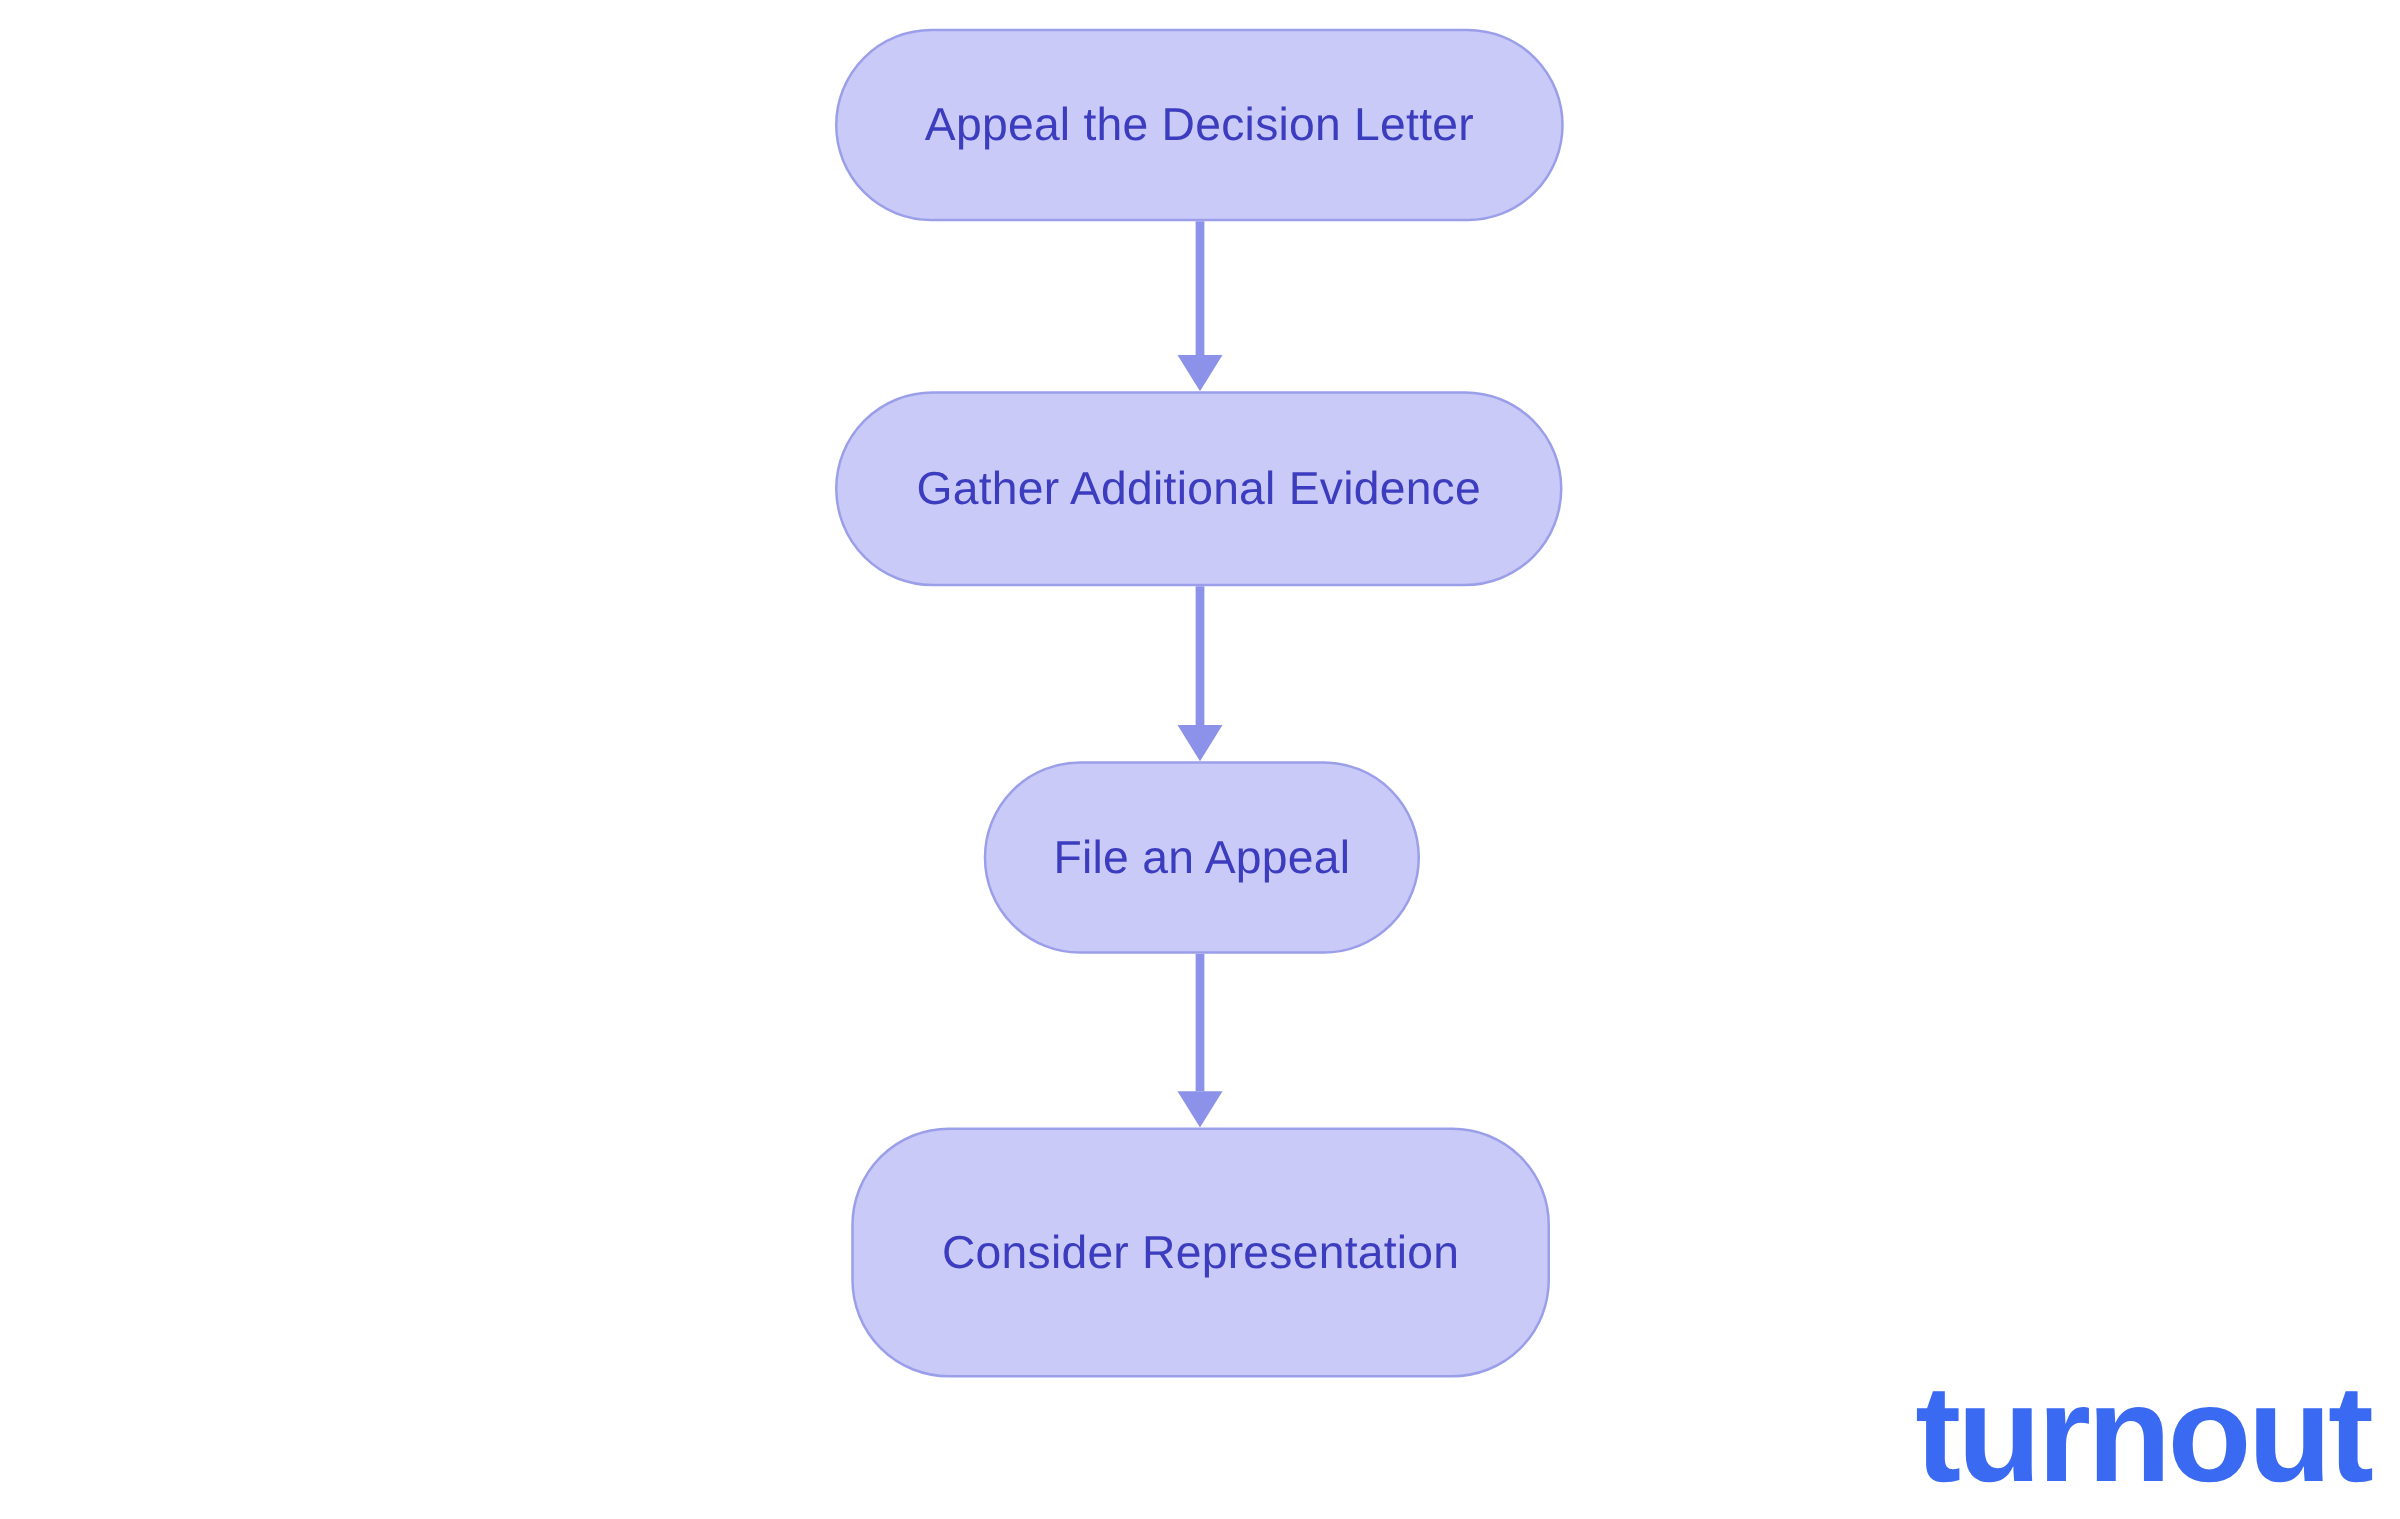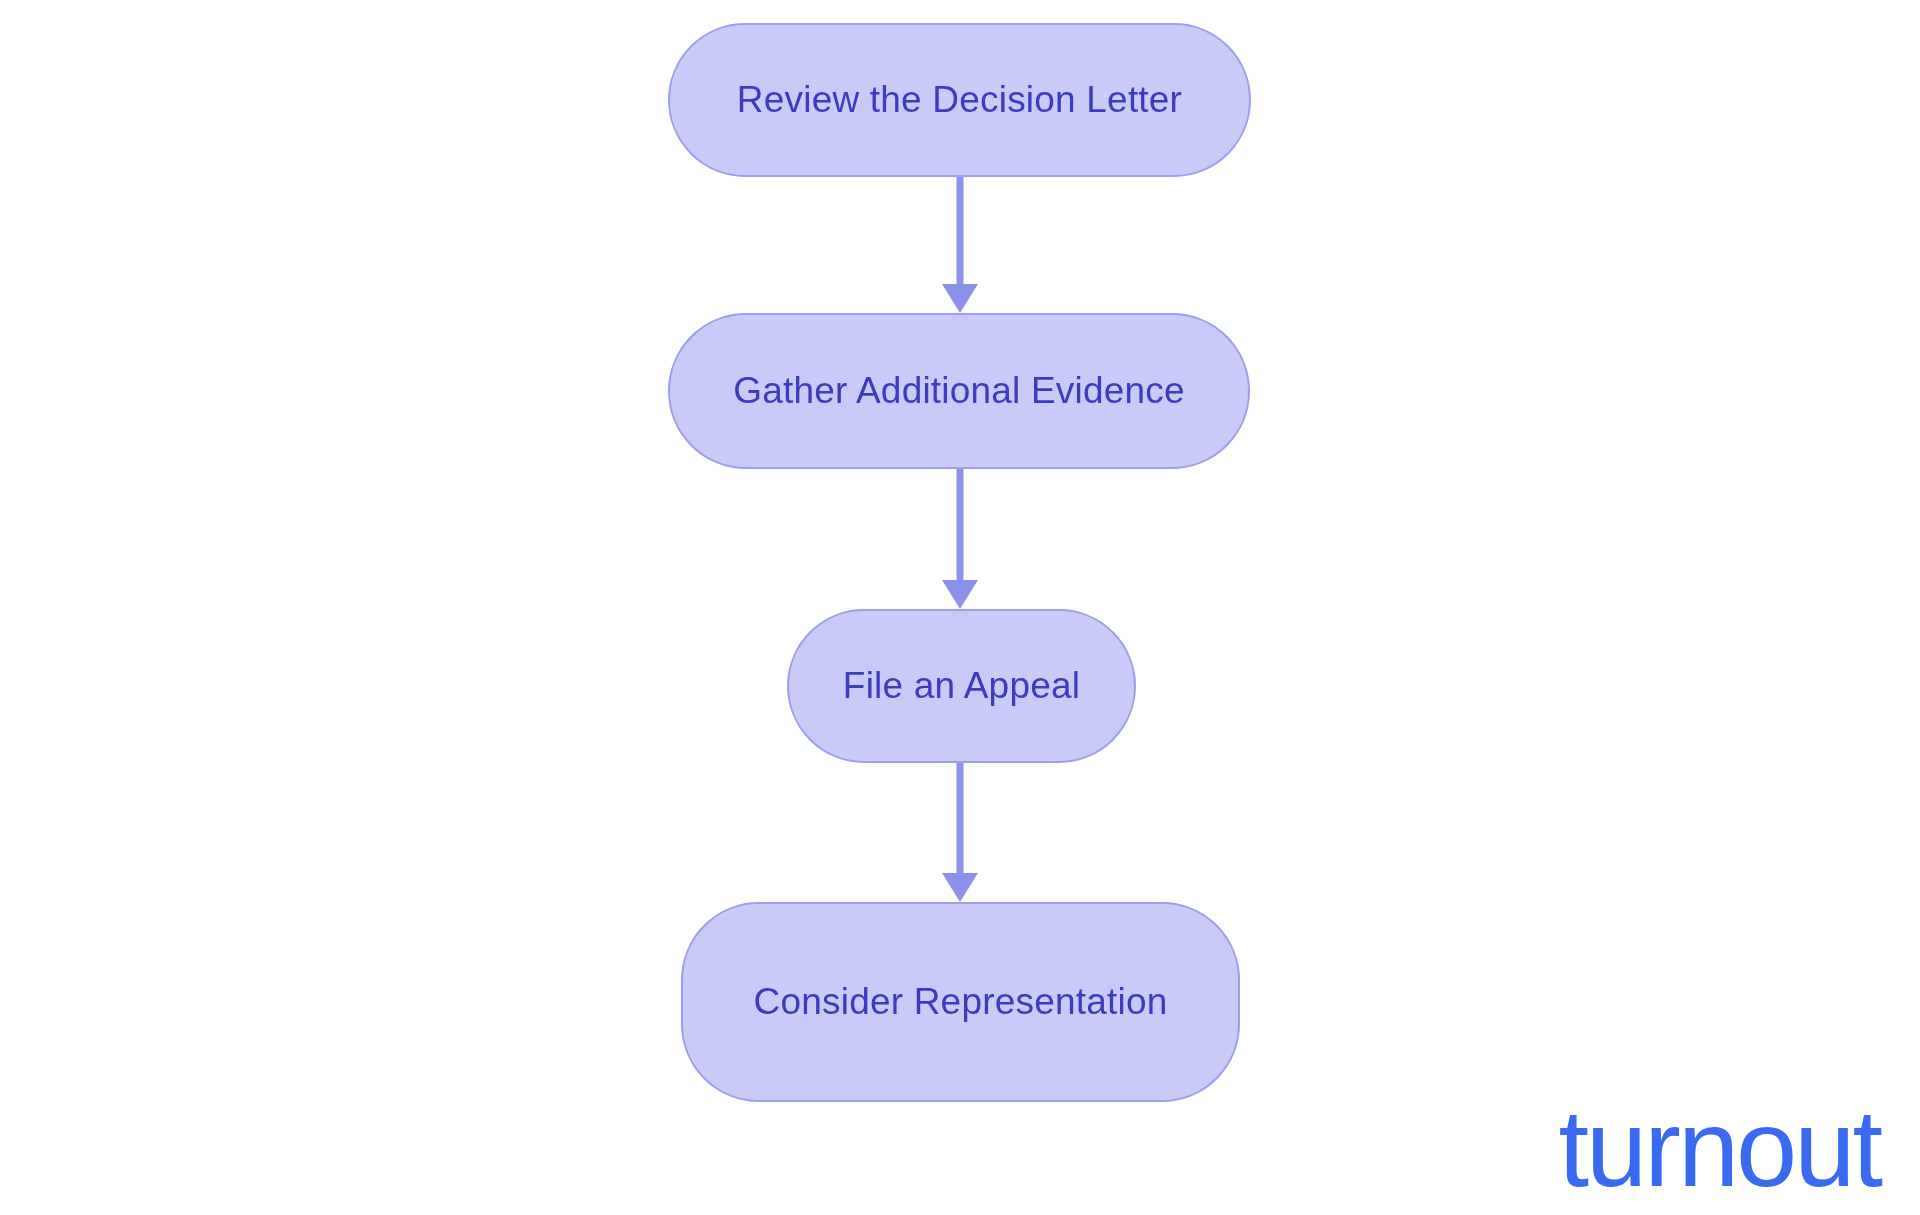--- a/index.html
+++ b/index.html
@@ -41,25 +41,25 @@
     letter-spacing: 0.2px;
     white-space: nowrap;
     text-align: center;
   }
   .node1 { left: 668px; top:  23px; width: 583px; height: 154px; }
   .node2 { left: 668px; top: 313px; width: 582px; height: 156px; }
   .node3 { left: 787px; top: 609px; width: 349px; height: 154px; }
   .node4 { left: 681px; top: 902px; width: 559px; height: 200px; }
   .logo {
     position: absolute;
-    right: 40px;
+    right: 24px;
     bottom: 12px;
     color: var(--logo, #3A6AF2);
     font-size: 110px;
-    font-weight: 400;
+    font-weight: 700;
     letter-spacing: -3px;
     line-height: 1;
   }
 </style>
 </head>
 <body>
 
 <div class="canvas">
 
   <svg class="edges" viewBox="0 0 1920 1215" xmlns="http://www.w3.org/2000/svg">
@@ -71,21 +71,21 @@
       <line x1="960" y1="469" x2="960" y2="580" stroke="currentColor" stroke-width="7"></line>
       <polygon points="942,580 978,580 960,609" fill="currentColor"></polygon>
     </g>
     <g>
       <line x1="960" y1="763" x2="960" y2="873" stroke="currentColor" stroke-width="7"></line>
       <polygon points="942,873 978,873 960,902" fill="currentColor"></polygon>
     </g>
   </svg>
 
   <div class="node node1">
-    <span class="node-label">Review the Decision Letter</span>
+    <span class="node-label">Appeal the Decision Letter</span>
   </div>
 
   <div class="node node3">
     <span class="node-label">File an Appeal</span>
   </div>
 
   <div class="node node2">
     <span class="node-label">Gather Additional Evidence</span>
   </div>
 

